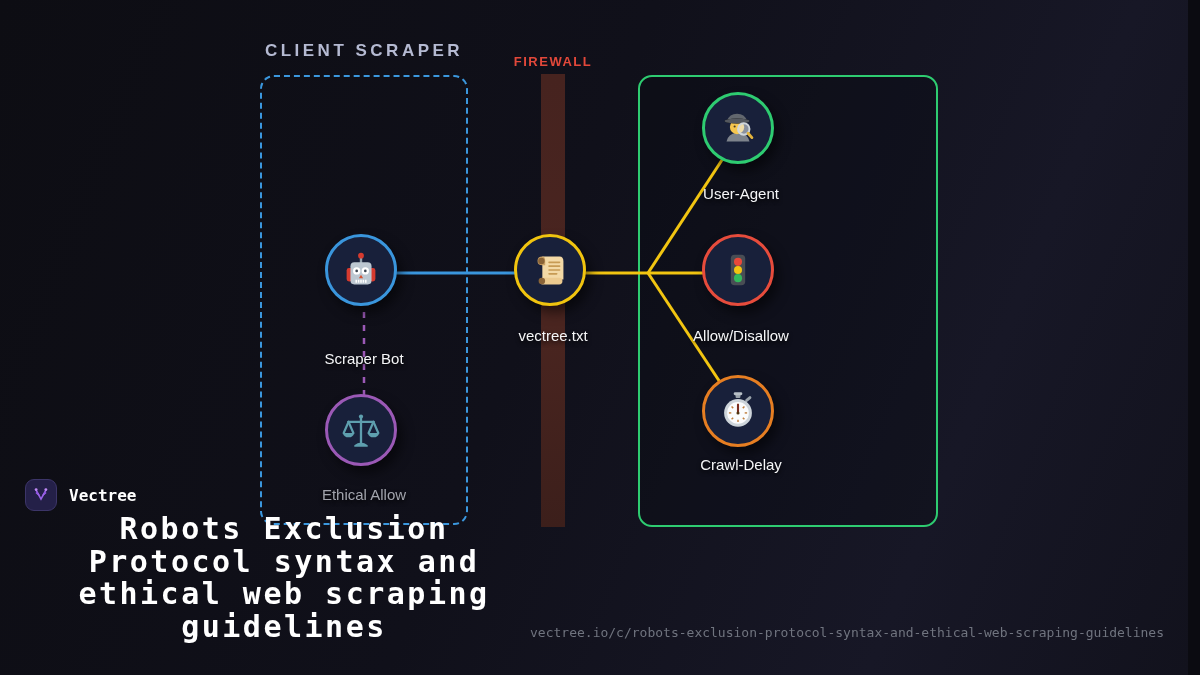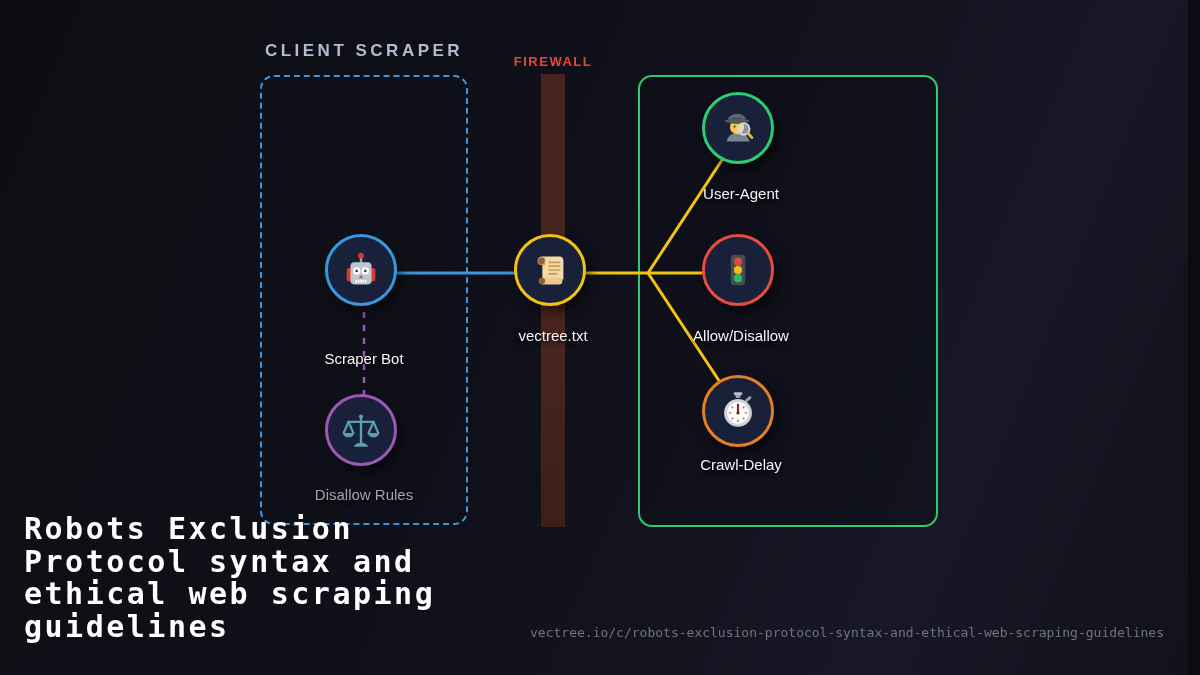--- a/index.html
+++ b/index.html
@@ -130,20 +130,21 @@
     left: 24px; top: 513px;
     width: 520px;
     font-family: "DejaVu Sans Mono", monospace;
     font-weight: bold;
     font-size: 30px;
     line-height: 32.5px;
     letter-spacing: 2.5px;
     color: #ffffff;
     white-space: pre-line;
     z-index: 5;
+    text-align: center;
   }
   .footer-url {
     position: absolute;
     right: 24px; top: 625px;
     font-family: "DejaVu Sans Mono", monospace;
     font-size: 13px;
     color: #70747f;
     z-index: 5;
     margin-left: 12px;
   }
@@ -274,26 +275,42 @@
           <line x1="30.7" y1="19.3" x2="29" y2="21"></line>
           <line x1="19" y1="31" x2="17.3" y2="32.7"></line>
         </g>
         <line x1="24" y1="26" x2="24" y2="17.5" stroke="#7a2c1e" stroke-width="2.2" stroke-linecap="round"></line>
         <circle cx="24" cy="26" r="1.6" fill="#50340f"></circle>
       </svg>
     </span>
   </div>
 
   <div class="node-label label-scraper-bot">Scraper Bot</div>
-  <div class="node-label label-ethical-rules">Disallow Rules</div>
+  <div class="node-label label-ethical-rules">Ethical Allow</div>
   <div class="node-label label-robots-txt">vectree.txt</div>
   <div class="node-label label-user-agent">User-Agent</div>
   <div class="node-label label-allow">Allow/Disallow</div>
   <div class="node-label label-crawl">Crawl-Delay</div>
 
+  <div class="brand-row">
+    <div class="brand-logo">
+      <svg width="24" height="24" viewBox="0 0 32 32">
+        <g stroke="#9a63e8" stroke-width="2.2" fill="none" stroke-linecap="round">
+          <path d="M9.5 9.5 L16 21.5 L22.5 9.5"></path>
+          <line x1="12.8" y1="15.5" x2="10.8" y2="13.8"></line>
+          <line x1="19.2" y1="15.5" x2="21.2" y2="13.8"></line>
+        </g>
+        <circle cx="9.5" cy="8.8" r="1.9" fill="#c08af5"></circle>
+        <circle cx="22.5" cy="8.8" r="1.9" fill="#c08af5"></circle>
+        <circle cx="10.3" cy="13.3" r="1.4" fill="#8a50dd"></circle>
+        <circle cx="21.7" cy="13.3" r="1.4" fill="#8a50dd"></circle>
+      </svg>
+    </div>
+    <div class="brand-name">Vectree</div>
+  </div>
 
   <div class="main-title">Robots Exclusion
 Protocol syntax and
 ethical web scraping
 guidelines</div>
 
   <div class="footer-url">vectree.io/c/robots-exclusion-protocol-syntax-and-ethical-web-scraping-guidelines</div>
 
 </div>
 

